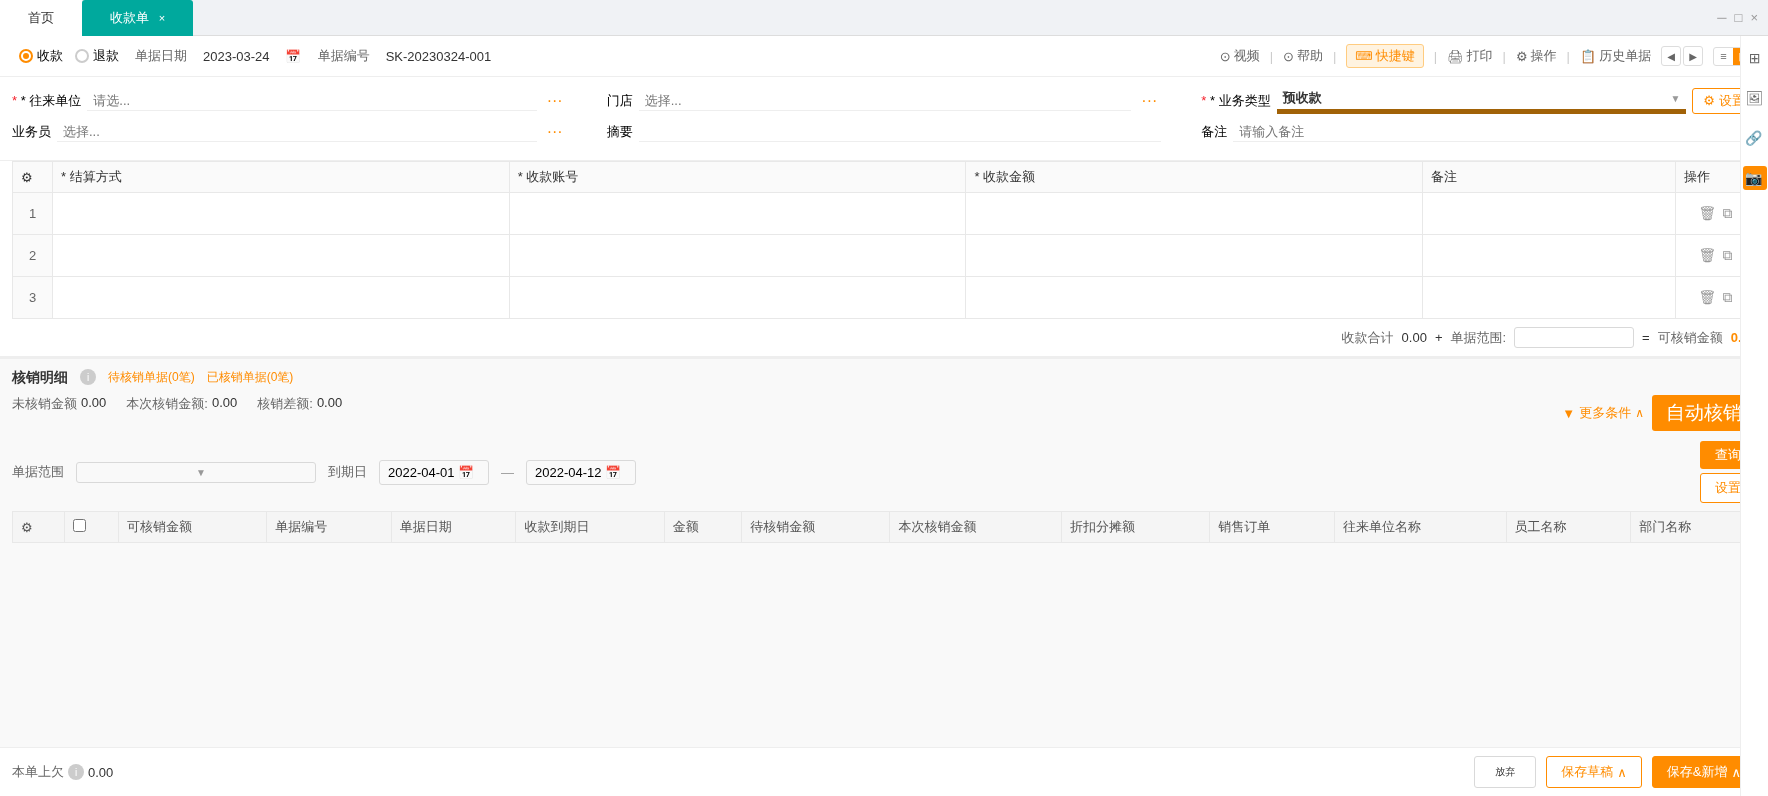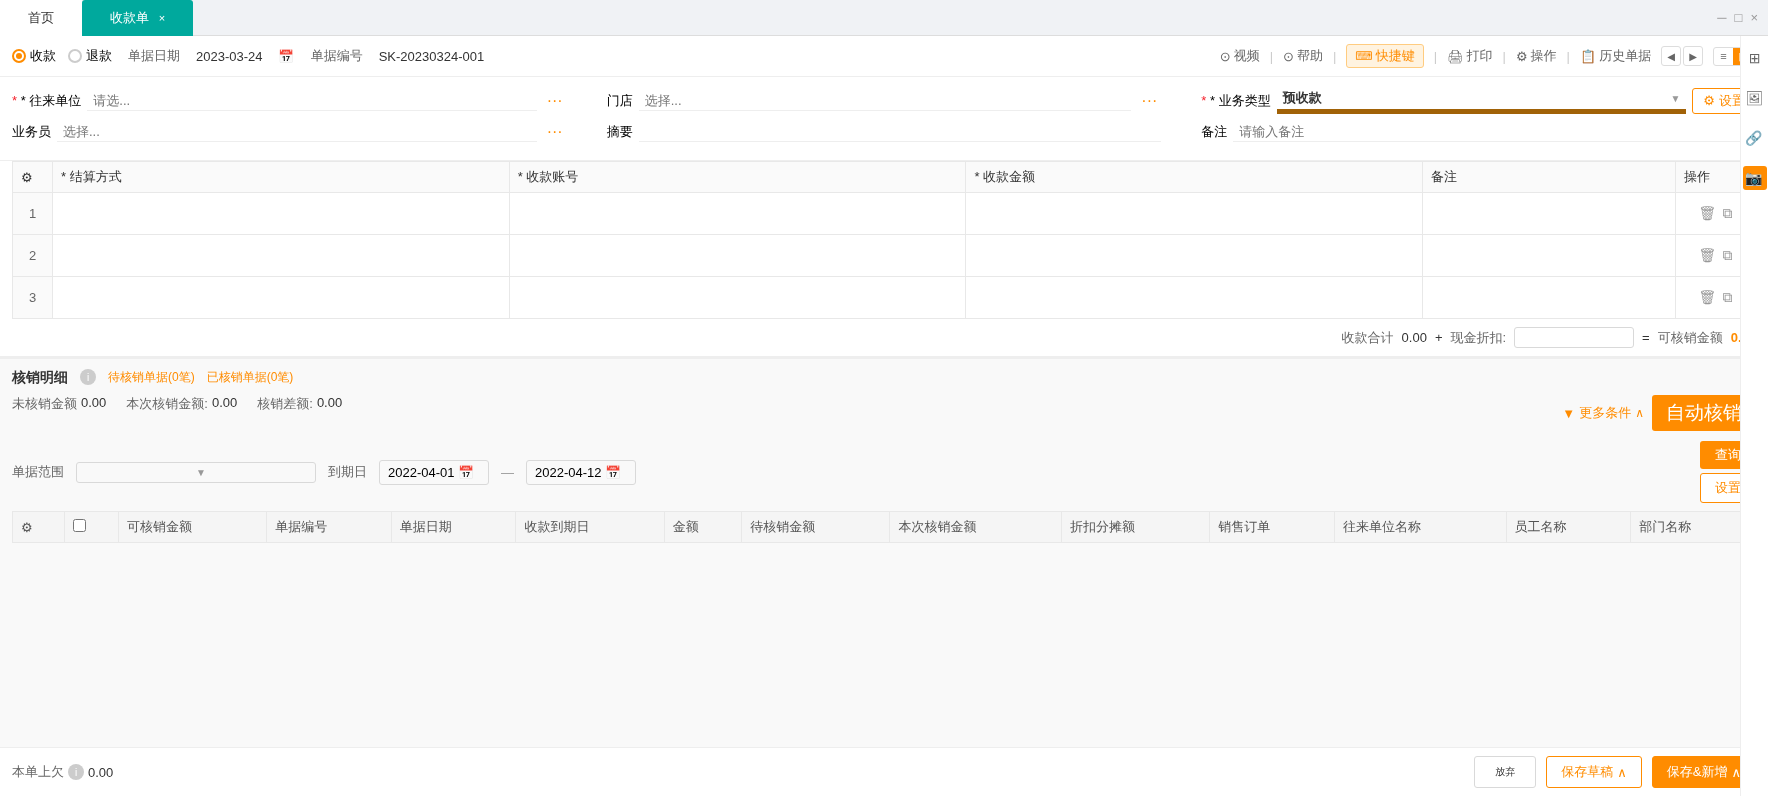--- a/index.html
+++ b/index.html
@@ -11,21 +11,21 @@
     .tab-item.active { background: #00a99d; color: #fff; border-radius: 3px 3px 0 0; }
     .tab-close { margin-left: 6px; font-size: 11px; cursor: pointer; }
     .tab-home { background: #fff; color: #333; }
     .window-controls { margin-left: auto; display: flex; align-items: center; gap: 8px; padding-right: 10px; color: #999; font-size: 14px; cursor: pointer; }
 
     
     .main-content { background: #fff; margin: 0; height: calc(796px - 36px); display: flex; flex-direction: column; overflow: hidden; }
 
     
     .toolbar { display: flex; align-items: center; padding: 8px 12px; border-bottom: 1px solid #eee; gap: 16px; background: #fff; flex-shrink: 0; }
-    .radio-group { display: flex; gap: 12px; align-items: flex-start; }
+    .radio-group { display: flex; gap: 12px; align-items: flex-start; margin-left: 7px; }
     .radio-item { display: flex; align-items: center; gap: 4px; cursor: pointer; }
     .radio-circle { width: 14px; height: 14px; border-radius: 50%; border: 2px solid #ccc; display: inline-flex; align-items: center; justify-content: center; }
     .radio-circle.checked { border-color: #ff8c00; }
     .radio-circle.checked::after { content: ''; width: 6px; height: 6px; border-radius: 50%; background: #ff8c00; }
     .toolbar-label { color: #666; }
     .toolbar-value { color: #333; font-weight: 500; }
     .toolbar-right { margin-left: auto; display: flex; align-items: center; gap: 10px; color: #666; }
     .toolbar-right span { cursor: pointer; display: flex; align-items: center; gap: 3px; }
     .btn-shortcut { background: #fff3e0; color: #ff8c00; border: 1px solid #ffcc80; padding: 2px 8px; border-radius: 3px; cursor: pointer; font-size: 12px; }
     .nav-arrows { display: flex; gap: 2px; }
@@ -263,21 +263,21 @@
           </td>
         </tr>
       </tbody>
     </table>
   </div>
 
   <div class="summary-row">
     <span class="summary-label">收款合计</span>
     <span class="summary-value">0.00</span>
     <span>+</span>
-    <span class="summary-label">现金折扣:</span>
+    <span class="summary-label">单据范围:</span>
     <input class="summary-input" type="text" style="">
     <span>=</span>
     <span class="summary-label">可核销金额</span>
     <span class="summary-orange">0.00</span>
   </div>
 
   <div class="hexiao-section">
     <div class="hexiao-title-row">
       <span class="hexiao-title">核销明细</span>
       <span class="info-icon">i</span>

